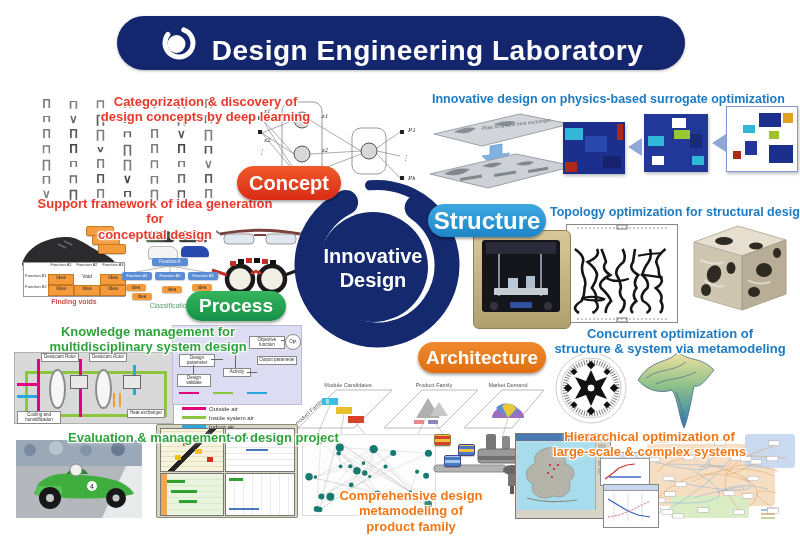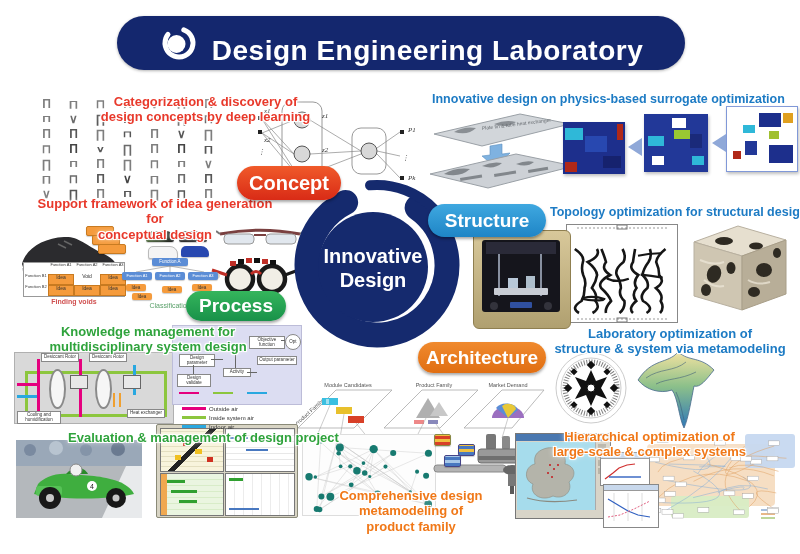--- a/index.html
+++ b/index.html
@@ -15,21 +15,21 @@
   .lbl{position:absolute;font-weight:bold;font-size:13px;line-height:1.18;text-align:center;z-index:6;
        text-shadow:-1px -1px 0 #fff,1px -1px 0 #fff,-1px 1px 0 #fff,1px 1px 0 #fff,0 0 3px #fff,0 0 6px #fff;}
   .lbl span{display:block;}
   .lbl.red{color:#e8392b;} .lbl.blue{color:#1d7bc4;} .lbl.green{color:#2fa33c;} .lbl.orange{color:#f07818;}
   .nowrap{white-space:nowrap;font-size:12.5px;}
   
   .pill{position:absolute;border-radius:18px;color:#fff;font-weight:bold;text-align:center;z-index:7;
         display:flex;align-items:center;justify-content:center;box-shadow:0 2px 3px rgba(0,0,0,.35);}
   #pill-concept{left:237px;top:166px;width:104px;height:34px;font-size:20px;
         background:linear-gradient(180deg,#f05a2a,#d92b16);}
-  #pill-structure{left:428px;top:204px;width:118px;height:33px;font-size:19px;
+  #pill-structure{left:428px;top:204px;width:118px;height:33px;font-size:24px;
         background:linear-gradient(180deg,#3fa8e0,#1e85c6);}
   #pill-process{left:186px;top:291px;width:100px;height:30px;font-size:19px;
         background:linear-gradient(180deg,#35b55c,#189149);}
   #pill-architecture{left:418px;top:342px;width:128px;height:31px;font-size:19px;
         background:linear-gradient(180deg,#f08a2e,#e06e12);}
   
   #truss{left:33px;top:95px;width:205px;height:110px;color:#3a3a3a;z-index:1;}
   #truss .trow{height:15px;line-height:15px;white-space:nowrap;}
   #truss .trow span{display:inline-block;width:27px;text-align:center;font-size:12px;font-weight:bold;}
   
@@ -408,21 +408,21 @@
       <div class="legline" style="background:#8cc63e;"></div>
       <div class="leglab">Inside system air</div>
     </div>
     <div class="legrow">
       <div class="legline" style="background:#29a8e0;"></div>
       <div class="leglab">Indoor air</div>
     </div>
   </div>
 
   <div class="lbl blue" style="left:550px;top:326px;width:240px;">
-    <span>Laboratory optimization of</span>
+    <span>Concurrent optimization of</span>
     <span>structure &amp; system via metamodeling</span>
   </div>
 
   <svg class="fig" style="left:548px;top:350px;z-index:1;" width="86" height="76" viewBox="0 0 86 76">
     <circle cx="43" cy="38" r="35" fill="none" stroke="#ccc" stroke-width="1"></circle>
     <circle cx="43" cy="38" r="30" fill="none" stroke="#aaa" stroke-width="0.6"></circle>
     <circle cx="43" cy="38" r="26" fill="none" stroke="#555" stroke-width="5" stroke-dasharray="1 1.6" opacity=".75"></circle>
     <g fill="#111">
       <path d="M43,20 L48,31 L59,27 L53,38 L59,49 L48,45 L43,56 L38,45 L27,49 L33,38 L27,27 L38,31 Z"></path>
       <g>

